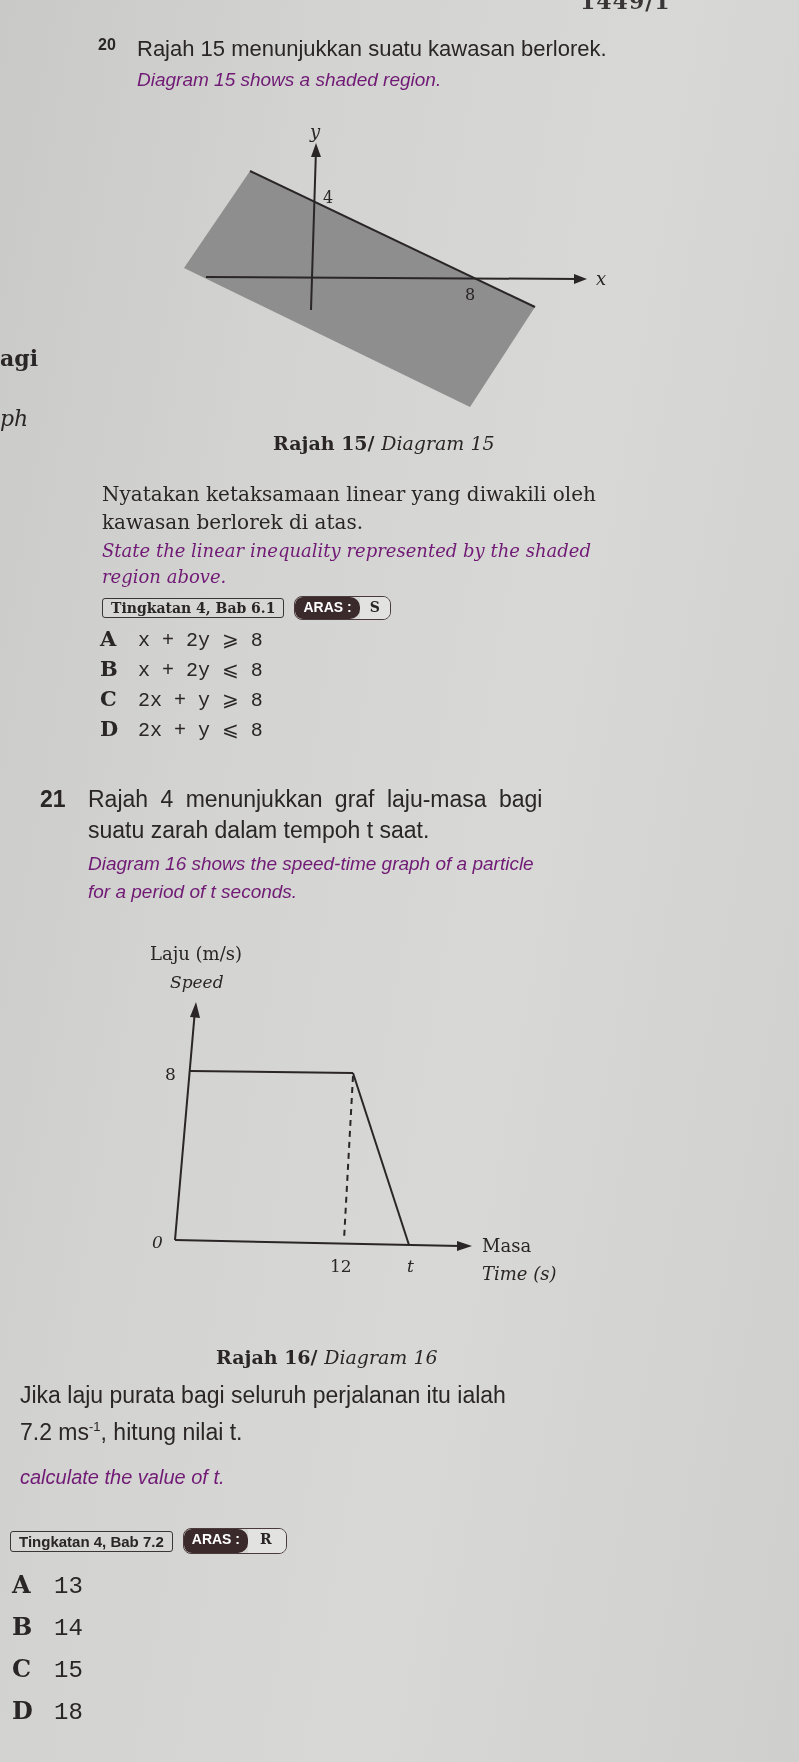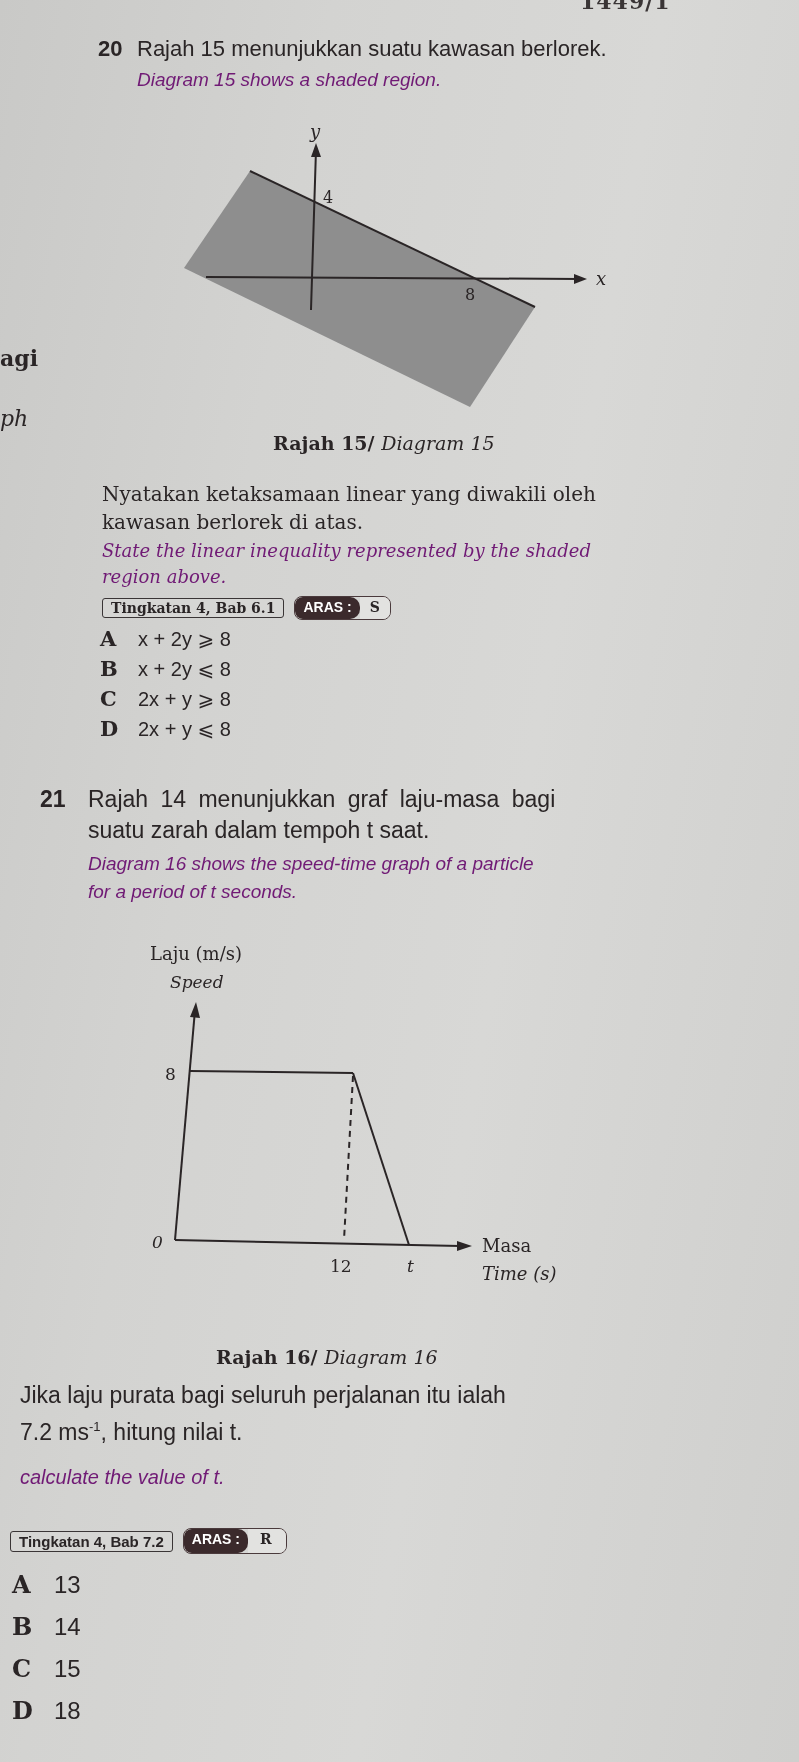--- a/index.html
+++ b/index.html
@@ -6,40 +6,40 @@
   body {
     width:799px; height:1762px; overflow:hidden;
     background: linear-gradient(100deg, #c9c9c7 0%, #d3d3d1 30%, #d8d8d6 60%, #cfcfcd 100%);
     font-family: "Liberation Sans", sans-serif;
     color:#2a2526;
     position:relative;
   }
   .abs { position:absolute; }
   .serif { font-family: "DejaVu Serif", "Liberation Serif", serif; }
   .page-code { top:-12px; left:580px; font-size:22px; font-weight:bold; color:#3a3536; letter-spacing:1px; }
-  .qnum { font-weight:bold; font-size:22px; }
+  .qnum { font-weight:bold; font-size:16px; }
   .qtext { font-size:22px; line-height:30px; }
   .qtext-en { font-size:19px; font-style:italic; color:#701a75; line-height:28px; }
   .caption { font-size:19px; font-weight:bold; }
   .caption i { font-weight:normal; font-style:italic; }
   .tag-row { display:flex; align-items:center; gap:10px; }
   .tag-box {
     border:1.5px solid #3a3536; border-radius:3px;
     font-size:14px; font-weight:bold; padding:1px 8px; background:#d6d6d4;
     font-family:"DejaVu Serif", serif;
   }
   .aras {
     display:flex; align-items:stretch; height:22px;
     border:1.5px solid #4a3a3c; border-radius:8px; overflow:hidden; font-size:14px; font-weight:bold;
   }
   .aras .lbl { background:#3b2a2c; color:#ffffff; padding:2px 8px 0 8px; border-radius:8px 10px 10px 8px; }
   .aras .lvl { background:#e2e2e0; color:#2a2526; padding:2px 10px 0 10px; font-family:"DejaVu Serif", serif; }
   .opt { display:flex; align-items:baseline; font-size:21px; height:30px; }
   .opt .letter { font-family:"DejaVu Serif", serif; font-weight:bold; width:38px; }
-  .opt .val { font-family:Liberation Sans, sans-serif; font-size:20px; }
+  .opt .val { font-family:Liberation Mono, monospace; font-size:20px; }
   svg text { font-family:"DejaVu Serif", serif; }
 </style>
 </head>
 <body>
 
 <div class="abs page-code serif">1449/1</div>
 
 <div class="abs serif" style="left:0;top:345px;font-size:22px;font-weight:bold;color:#2a2526;">agi</div>
 <div class="abs serif" style="left:0;top:406px;font-size:22px;font-style:italic;color:#2a2526;">ph</div>
 
@@ -99,21 +99,21 @@
     <div class="opt">
       <span class="letter">D</span>
       <span class="val">2x + y ⩽ 8</span>
     </div>
   </div>
 </section>
 
 <section>
   <div class="abs qnum" style="left:40px;top:786px;font-size:23px;">21</div>
   <div class="abs qtext" style="left:88px;top:784px;font-size:23px;line-height:31px;word-spacing:6px;">
-    <div>Rajah 14 menunjukkan graf laju-masa bagi</div>
+    <div>Rajah 4 menunjukkan graf laju-masa bagi</div>
     <div style="word-spacing:0;">suatu zarah dalam tempoh t saat.</div>
   </div>
   <div class="abs qtext-en" style="left:88px;top:850px;font-size:19px;line-height:28px;">
     <div>Diagram 16 shows the speed-time graph of a particle</div>
     <div>for a period of t seconds.</div>
   </div>
 
   <svg class="abs" style="left:120px;top:930px;" width="520" height="360" viewBox="0 0 520 360">
     <text x="30" y="30" font-size="18" fill="#2a2526">Laju (m/s)</text>
     <text x="50" y="58" font-size="17" font-style="italic" fill="#2a2526">Speed</text>

